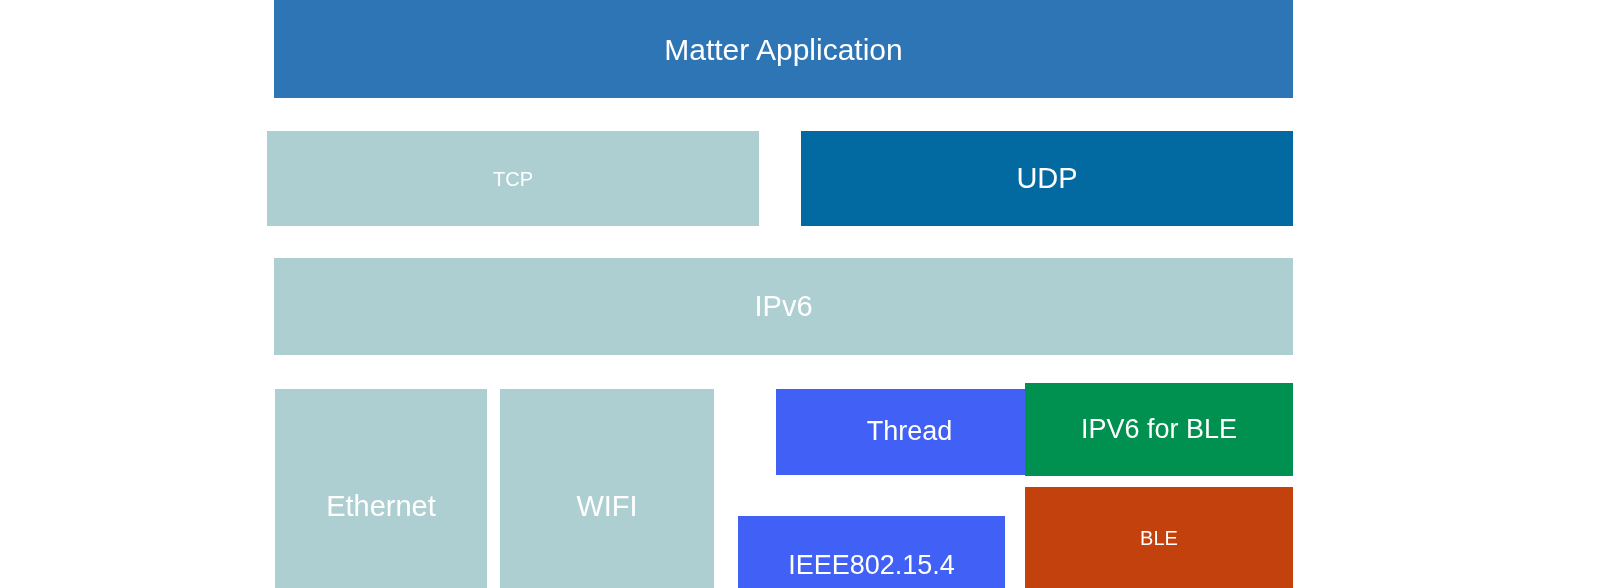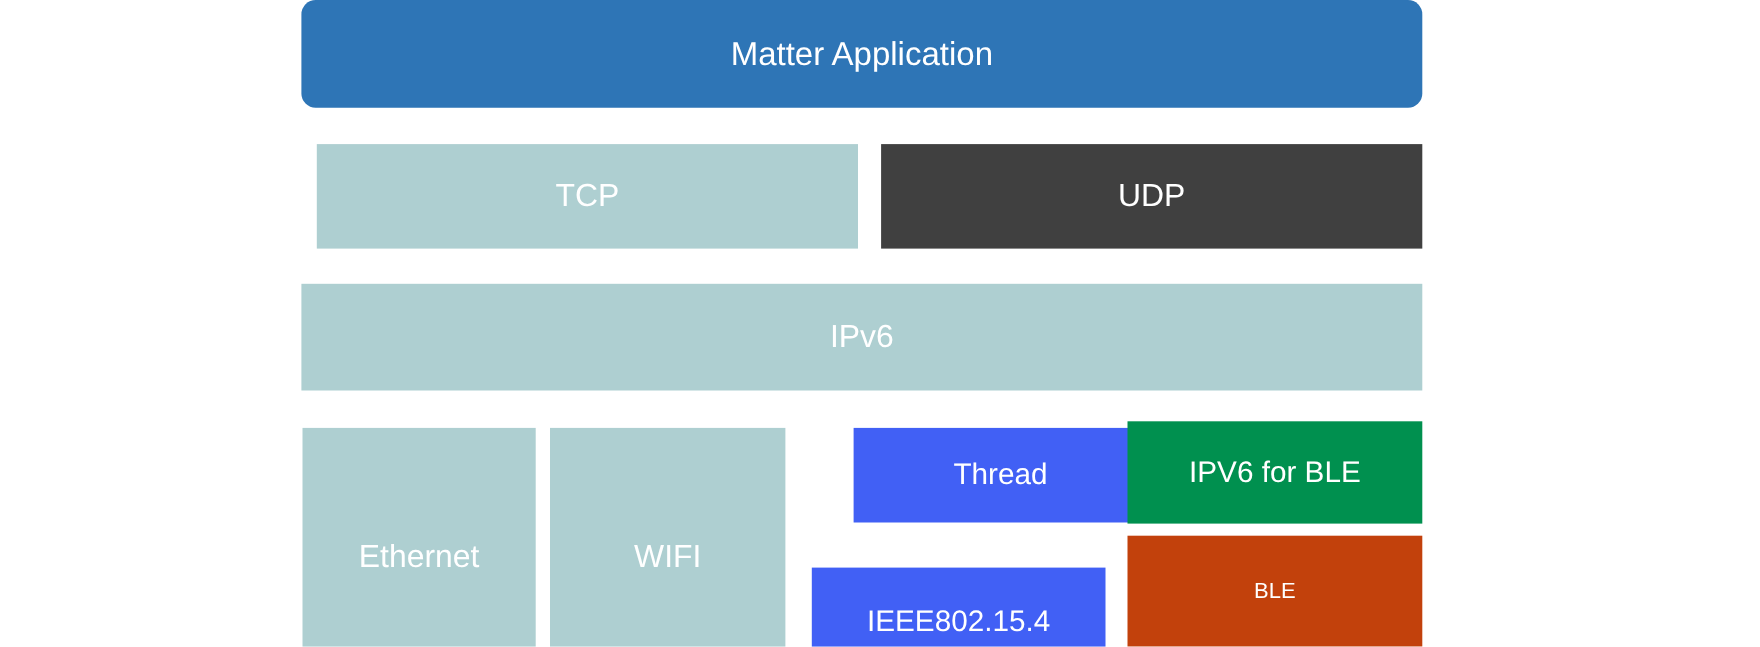--- a/index.html
+++ b/index.html
@@ -32,37 +32,36 @@
     -webkit-font-smoothing: antialiased;
   }
   
   .lyr-app {
     left: 274px;
     top: 0px;
     width: 1019px;
     height: 98px;
     background: #2E75B6;
     font-size: 30px;
-    border-radius: 13px;
   }
   
   .lyr-tcp {
-    left: 288px;
+    left: 267px;
     top: 131px;
     width: 492px;
     height: 95px;
     background: #AECFD1;
-    font-size: 29px;
+    font-size: 20px;
   }
   .lyr-udp {
     left: 801px;
     top: 131px;
     width: 492px;
     height: 95px;
-    background: #404040;
+    background: #0369a1;
     font-size: 29px;
   }
   
   .lyr-ipv6 {
     left: 274px;
     top: 258px;
     width: 1019px;
     height: 97px;
     background: #AECFD1;
     font-size: 29px;

